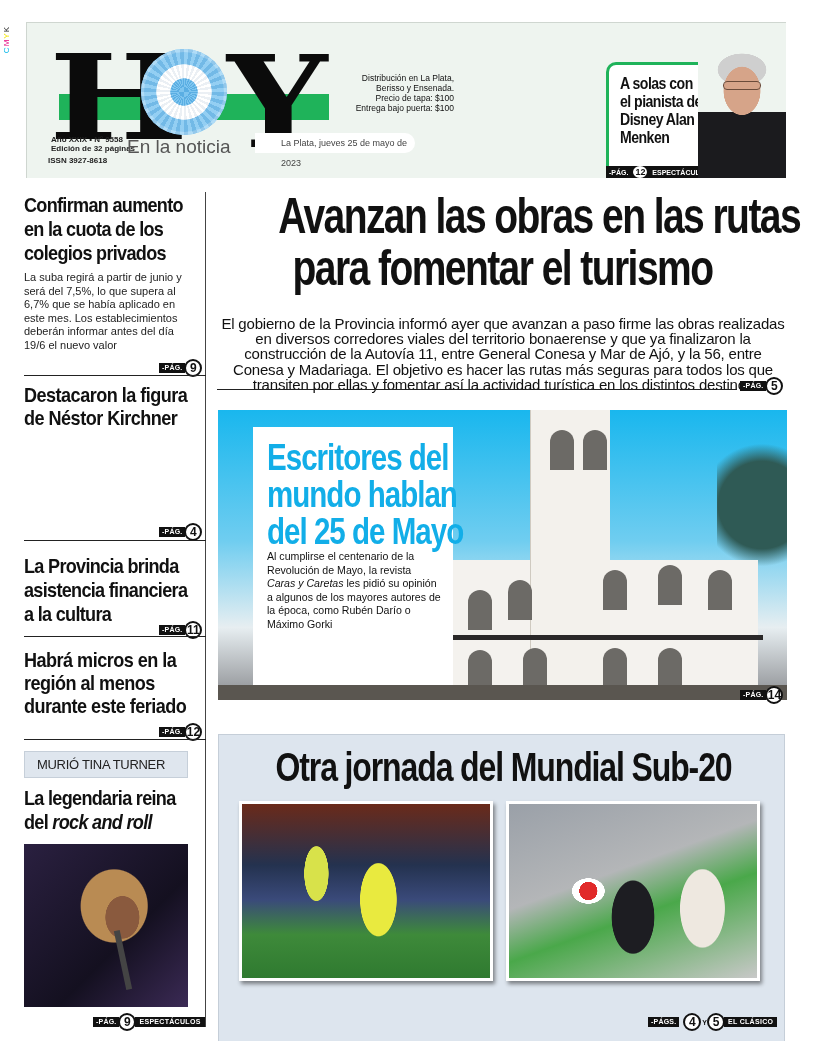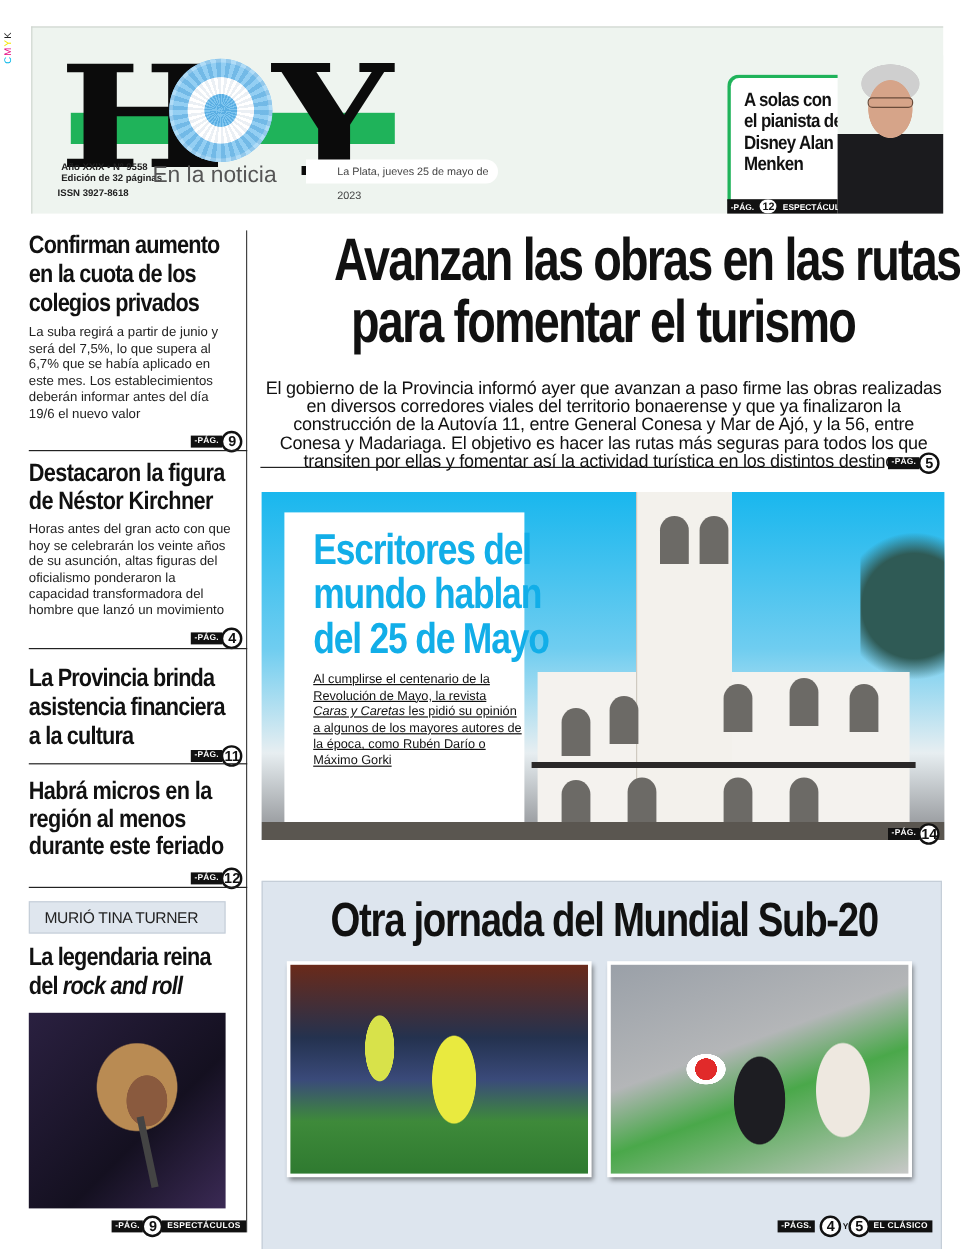--- a/index.html
+++ b/index.html
@@ -54,23 +54,23 @@
   .lead { position: absolute; left: 218px; top: 316px; width: 570px; text-align: center; font-size: 15px; line-height: 15.2px; color: #111; letter-spacing: -0.2px; }
   .main-hr { position: absolute; left: 217px; top: 389px; width: 520px; height: 1px; background: #222; }
 
   .cabildo { position: absolute; left: 218px; top: 410px; width: 569px; height: 290px; background: linear-gradient(180deg, #19b7ee 0%, #6fcdf0 45%, #e7eef1 75%, #8a8c90 100%); overflow: hidden; }
   .cabildo .tower { position: absolute; left: 312px; top: -30px; width: 80px; height: 320px; background: #f3f1ec; border-left: 1px solid #cfcac0; }
   .cabildo .building { position: absolute; left: 230px; top: 150px; width: 310px; height: 140px; background: #f4f2ee; }
   .cabildo .arch { position: absolute; width: 24px; height: 40px; background: #6c6a66; border-radius: 12px 12px 0 0; }
   .cabildo .balcony { position: absolute; left: 225px; top: 225px; width: 320px; height: 5px; background: #2a2828; }
   .cabildo .tree { position: absolute; right: -20px; top: 20px; width: 90px; height: 150px; background: radial-gradient(circle, #2f5a55 0 50%, transparent 70%); }
   .cabildo .street { position: absolute; left: 0; top: 275px; width: 100%; height: 15px; background: #5a5650; }
-  .escritores { position: absolute; left: 237px; top: 427px; width: 200px; height: 258px; background: #fff; padding: 12px 24px; }
+  .escritores { position: absolute; left: 253px; top: 427px; width: 200px; height: 258px; background: #fff; padding: 12px 14px; }
   .escritores .t { color: #12aee8; font-weight: bold; font-size: 36px; line-height: 37px; letter-spacing: -1.2px; transform: scaleX(0.82); transform-origin: left top; width: 240px; }
-  .escritores .b { font-size: 10.6px; line-height: 13.6px; color: #111; margin-top: 10px; width: 175px; text-decoration: underline; }
+  .escritores .b { font-size: 10.6px; line-height: 13.6px; color: #111; width: 175px; }
   .escritores .b i { font-style: italic; }
 
   .mundial { position: absolute; left: 218px; top: 716px; width: 567px; height: 311px; background: #dde5ee; border: 1px solid #c5ced8; margin-top: 18px; }
   .mundial .t { position: absolute; left: 0; top: 10px; width: 100%; text-align: center; font-weight: bold; font-size: 40px; line-height: 44px; letter-spacing: -1.4px; transform: scaleX(0.8); transform-origin: center top; white-space: nowrap; }
   .mphoto { position: absolute; top: 66px; height: 180px; background: #fff; padding: 3px; box-shadow: 2px 3px 4px rgba(0,0,0,0.45); }
   .mphoto .img { width: 100%; height: 100%; }
   .p1 { left: 20px; width: 254px; }
   .p1 .img { background: radial-gradient(ellipse 30px 60px at 55% 55%, #e9ea3f 0 60%, transparent 62%), radial-gradient(ellipse 20px 45px at 30% 40%, #d8e24a 0 60%, transparent 62%), linear-gradient(180deg, #6a2a1a 0%, #24324f 35%, #3a4a7a 55%, #3e8a3a 75%, #2f7a30 100%); }
   .p2 { left: 287px; width: 254px; }
   .p2 .img { background: radial-gradient(ellipse 40px 70px at 78% 60%, #eee8e0 0 55%, transparent 57%), radial-gradient(ellipse 35px 60px at 50% 65%, #1d1d22 0 60%, transparent 62%), radial-gradient(circle 10px at 32% 50%, #e12a2a 0 90%, transparent 92%), radial-gradient(ellipse 18px 14px at 32% 50%, #fff 0 90%, transparent 92%), linear-gradient(160deg, #9aa0a8 0%, #b4b6b8 40%, #4aa84a 60%, #c8c8c8 100%); }
@@ -89,20 +89,26 @@
     <span class="h">H</span>
     <span class="y">Y</span>
     <div class="escarapela"></div>
   </div>
   <div class="edition">
     <div>Año XXIX • Nº 9558</div>
     <div>Edición de 32 páginas</div>
   </div>
   <div class="issn">ISSN 3927-8618</div>
   <div class="tagline">En la noticia</div>
+  <div class="distribution">
+    <div>Distribución en La Plata,</div>
+    <div>Berisso y Ensenada.</div>
+    <div>Precio de tapa: $100</div>
+    <div>Entrega bajo puerta: $100</div>
+  </div>
   <div class="dateline">La Plata, jueves 25 de mayo de 2023</div>
 </header>
 
 <a class="promo">
   <div class="box">
     <div class="title">A solas con el pianista de Disney Alan Menken</div>
   </div>
   <div class="photo"></div>
   <div class="glasses"></div>
   <div class="strip">
@@ -119,21 +125,20 @@
   <p class="sb-body">La suba regirá a partir de junio y será del 7,5%, lo que supera al 6,7% que se había aplicado en este mes. Los establecimientos deberán informar antes del día 19/6 el nuevo valor</p>
 </article>
 <div class="pag" style="left:159px;top:359px;">
   <span class="lbl">-PÁG.</span>
   <span class="num">9</span>
 </div>
 <div class="sb-hr" style="top:375px;"></div>
 
 <article class="sb-item" style="top:383px;">
   <h2 class="sb-title-light">Destacaron la figura de Néstor Kirchner</h2>
-  <p class="sb-body">Horas antes del gran acto con que hoy se celebrarán los veinte años de su asunción, altas figuras del oficialismo ponderaron la capacidad transformadora del hombre que lanzó un movimiento</p>
 </article>
 <div class="pag" style="left:159px;top:523px;">
   <span class="lbl">-PÁG.</span>
   <span class="num">4</span>
 </div>
 <div class="sb-hr" style="top:540px;"></div>
 
 <article class="sb-item" style="top:554px;">
   <h2 class="sb-title-bold">La Provincia brinda asistencia financiera a la cultura</h2>
 </article>

